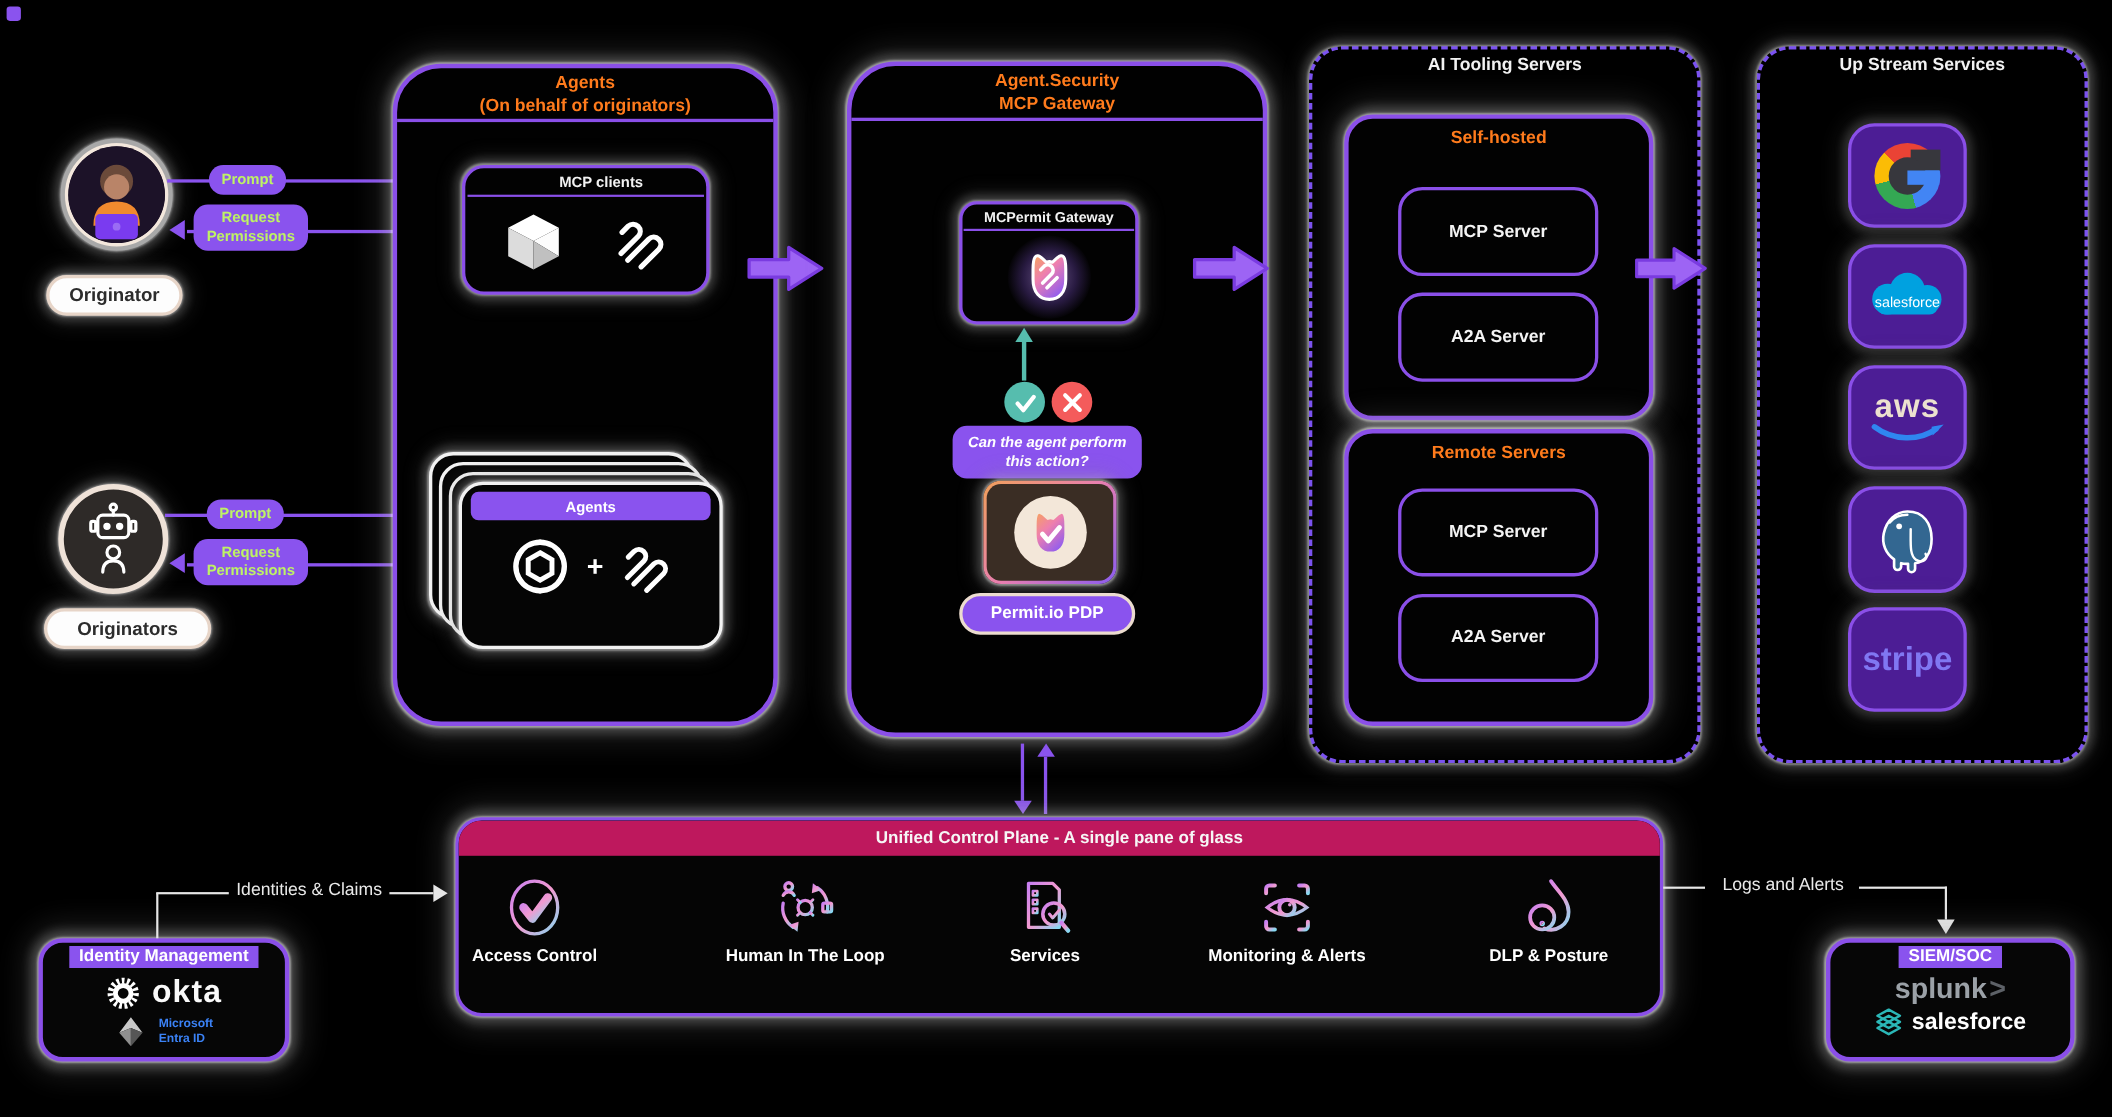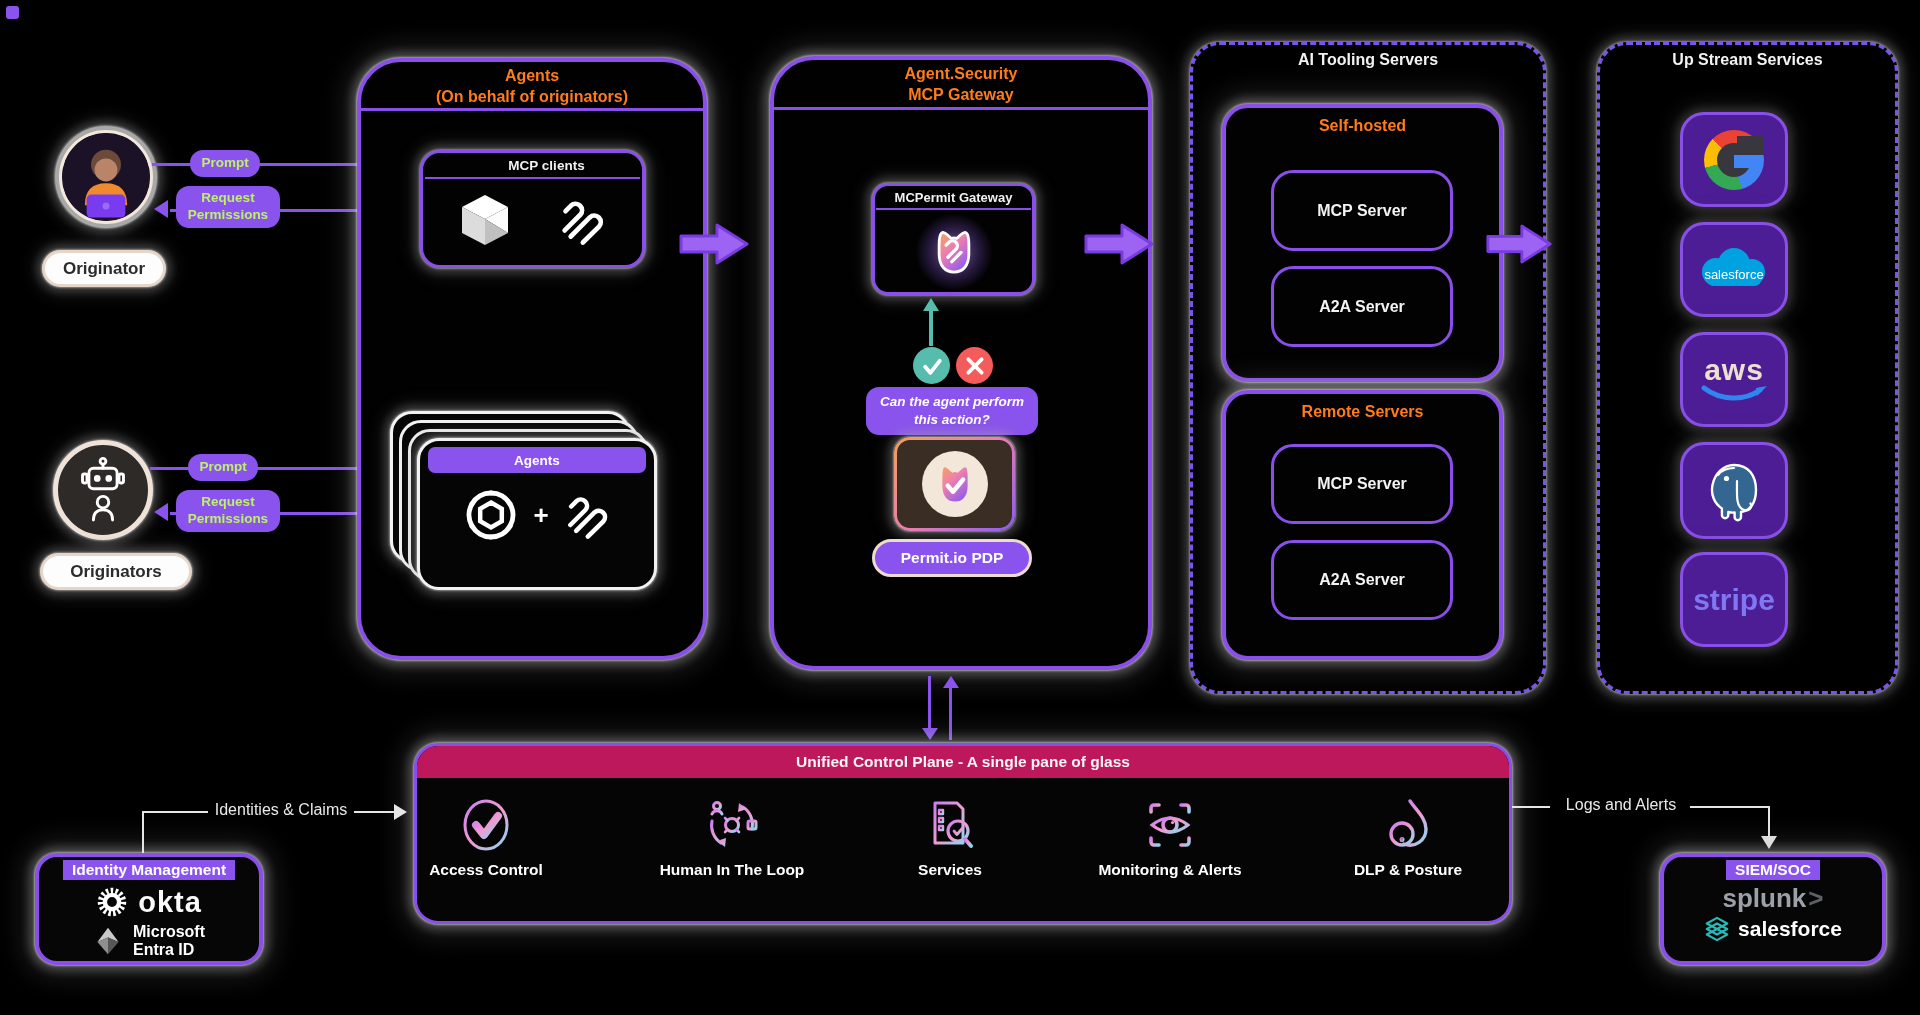--- a/index.html
+++ b/index.html
@@ -45,21 +45,21 @@
 .g-ring{position:absolute;left:0;top:0;width:60px;height:60px;border-radius:50%;
   background:conic-gradient(from 0deg,#ea4335 0 45deg,#4285f4 45deg 165deg,#34a853 165deg 255deg,#fbbc05 255deg 315deg,#ea4335 315deg 360deg);}
 .g-hole{position:absolute;left:13px;top:13px;width:34px;height:34px;border-radius:50%;background:#37373d;}
 .g-cut{position:absolute;left:33px;top:6px;width:27px;height:19px;background:#37373d;}
 .g-bar{position:absolute;left:30px;top:25px;width:29px;height:13px;background:#4285f4;}
 .awswrap{display:flex;flex-direction:column;align-items:center;line-height:1;}
 .awstxt{color:#ece1cf;font-weight:bold;font-size:30px;letter-spacing:1px;}
 .stripetxt{color:#8077f2;font-weight:bold;font-size:30px;}
 .hl{background:#8a53ee;color:#fff;font-weight:bold;font-size:15.5px;padding:1px 9px;display:inline-block;}
 .oktatxt{color:#fafafa;font-weight:bold;font-size:29px;letter-spacing:1px;}
-.mstxt{color:#ffffff;font-weight:bold;font-size:16px;line-height:1.15;}
+.mstxt{color:#3b82f6;font-weight:bold;font-size:11px;line-height:1.15;}
 .splunktxt{color:#9ba1a7;font-weight:bold;font-size:26px;}
 .splunkgt{color:#5d6167;font-weight:bold;font-size:26px;}
 .dbxtxt{color:#fff;font-weight:bold;font-size:21px;}
 </style>
 </head>
 <body>
 
 <div id="canvas">
 
   <div class="abs" style="left:6px;top:6px;width:13px;height:13px;background:#8a53ee;border-radius:3px;"></div>
@@ -434,21 +434,21 @@
       <path d="M29 4 C35 13 45 21 45 32 a16 16 0 0 1 -22 15"></path>
       <circle cx="21" cy="37" r="11"></circle>
       <line x1="21" y1="31.5" x2="21" y2="38.5"></line>
       <circle cx="21" cy="42.5" r="0.8" fill="url(#gdl)"></circle>
     </g>
   </svg>
   <div class="abs cplabel" style="left:1313px;top:861px;width:190px;">DLP &amp; Posture</div>
 
   <div class="abs glow" style="left:35px;top:853px;width:228px;height:112px;border:4px solid #8a4fe8;border-radius:22px;background:#060606;">
     <div style="text-align:center;margin-top:3px;"><span class="hl">Identity Management</span></div>
-    <div style="display:flex;justify-content:center;gap:10px;margin-top:6px;">
+    <div style="display:flex;align-items:center;justify-content:center;gap:10px;margin-top:6px;">
       <svg width="32" height="32" viewBox="0 0 36 36">
         <circle cx="18" cy="18" r="13" fill="none" stroke="#fff" stroke-width="6" stroke-dasharray="2.8 2.6"></circle>
         <circle cx="18" cy="18" r="8" fill="none" stroke="#fff" stroke-width="5"></circle>
       </svg>
       <span class="oktatxt">okta</span>
     </div>
     <div style="display:flex;align-items:center;justify-content:center;gap:10px;margin-top:4px;">
       <svg width="30" height="30" viewBox="0 0 34 34">
         <polygon points="17,2 29,18 17,13 5,18" fill="#c9c9c9"></polygon>
         <polygon points="5,18 17,13 17,32" fill="#8f8f8f"></polygon>

